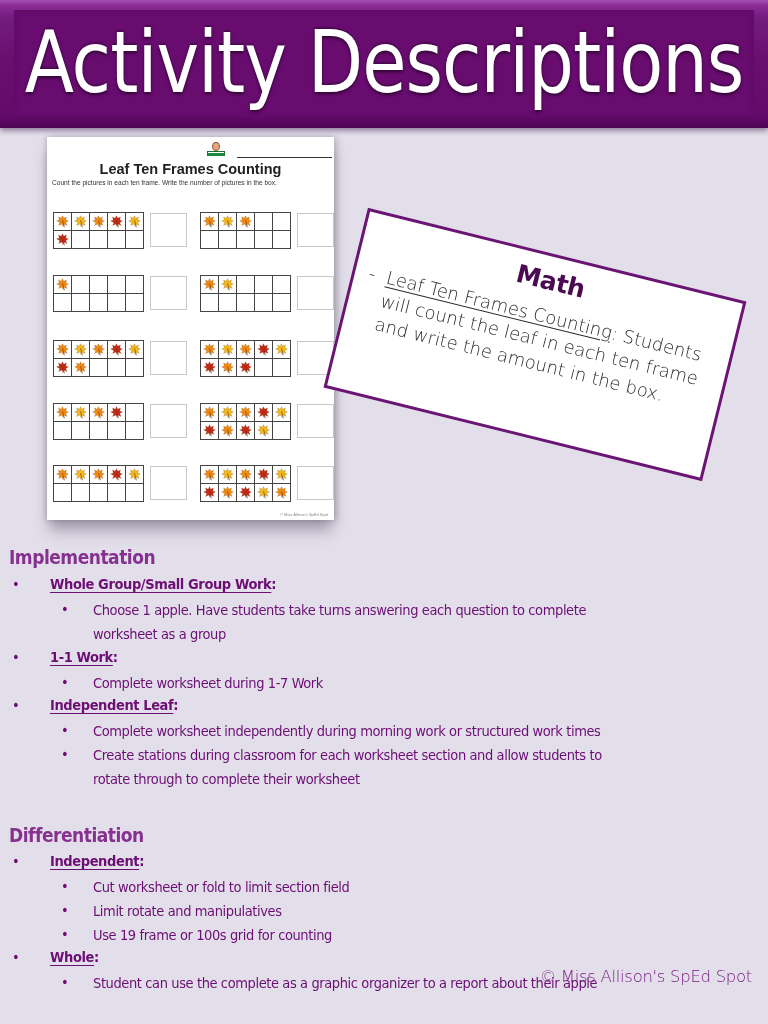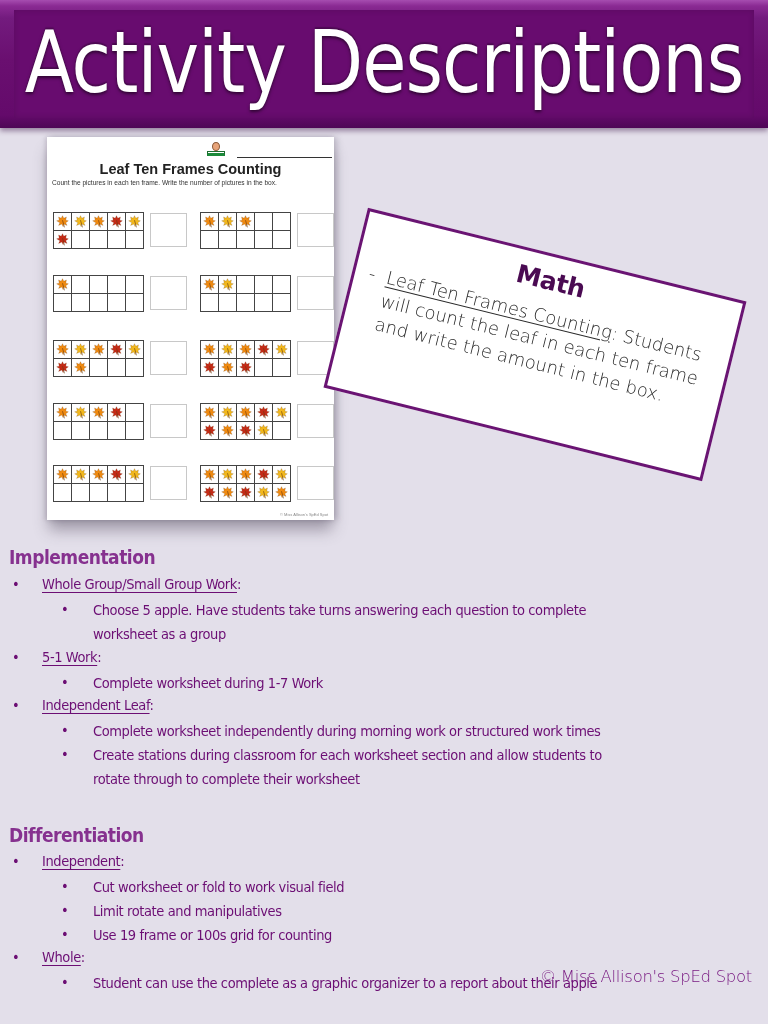--- a/index.html
+++ b/index.html
@@ -110,21 +110,21 @@
   .section-title {
     position: absolute; left: 9px;
     font-size: 19px; color: #86318f; font-weight: bold; letter-spacing: -0.5px;
     transform: scaleY(1.05);
   }
   .bullet-l1, .bullet-l2 {
     position: absolute; font-size: 14.5px; color: #6c0e74; letter-spacing: -0.4px; white-space: nowrap;
   }
   .bullet-l1 { left: 12px; }
   .bullet-l1 .dot, .bullet-l2 .dot { position: absolute; left: 0; top: 0; }
-  .bullet-l1 .label { position: absolute; left: 30px; top: 0; }
+  .bullet-l1 .label { position: absolute; left: 38px; top: 0; font-weight: bold; }
   .bullet-l1 .label .ul { text-decoration: underline; text-underline-offset: 3px; }
   .bullet-l2 { left: 61px; }
   .bullet-l2 .label { position: absolute; left: 32px; top: 0; line-height: 24px; margin-top: -3px; }
 
   .copyright {
     position: absolute; right: 16px; top: 967px;
     font-family: "DejaVu Sans", sans-serif; font-size: 16.5px; color: #7a1c83; font-weight: 300;
     letter-spacing: -0.3px;
   }
 </style>
@@ -573,29 +573,29 @@
 
 <div class="sections">
   <div class="section-title" style="top:0px;">Implementation</div>
 
   <div class="bullet-l1" style="top:30px;">
     <span class="dot">•</span>
     <span class="label"><span class="ul">Whole Group/Small Group Work</span><span>:</span></span>
   </div>
   <div class="bullet-l2" style="top:55px;">
     <span class="dot">•</span>
-    <span class="label">Choose 5 apple. Have students take turns answering each question to complete</span>
+    <span class="label">Choose 1 apple. Have students take turns answering each question to complete</span>
   </div>
   <div class="bullet-l2" style="top:79px;">
     <span class="label">worksheet as a group</span>
   </div>
 
   <div class="bullet-l1" style="top:103px;">
     <span class="dot">•</span>
-    <span class="label"><span class="ul">5-1 Work</span><span>:</span></span>
+    <span class="label"><span class="ul">1-1 Work</span><span>:</span></span>
   </div>
   <div class="bullet-l2" style="top:128px;">
     <span class="dot">•</span>
     <span class="label">Complete worksheet during 1-7 Work</span>
   </div>
 
   <div class="bullet-l1" style="top:151px;">
     <span class="dot">•</span>
     <span class="label"><span class="ul">Independent Leaf</span><span>:</span></span>
   </div>
@@ -612,21 +612,21 @@
   </div>
 
   <div class="section-title" style="top:278px;">Differentiation</div>
 
   <div class="bullet-l1" style="top:307px;">
     <span class="dot">•</span>
     <span class="label"><span class="ul">Independent</span><span>:</span></span>
   </div>
   <div class="bullet-l2" style="top:332px;">
     <span class="dot">•</span>
-    <span class="label">Cut worksheet or fold to work visual field</span>
+    <span class="label">Cut worksheet or fold to limit section field</span>
   </div>
   <div class="bullet-l2" style="top:356px;">
     <span class="dot">•</span>
     <span class="label">Limit rotate and manipulatives</span>
   </div>
   <div class="bullet-l2" style="top:380px;">
     <span class="dot">•</span>
     <span class="label">Use 19 frame or 100s grid for counting</span>
   </div>
 

